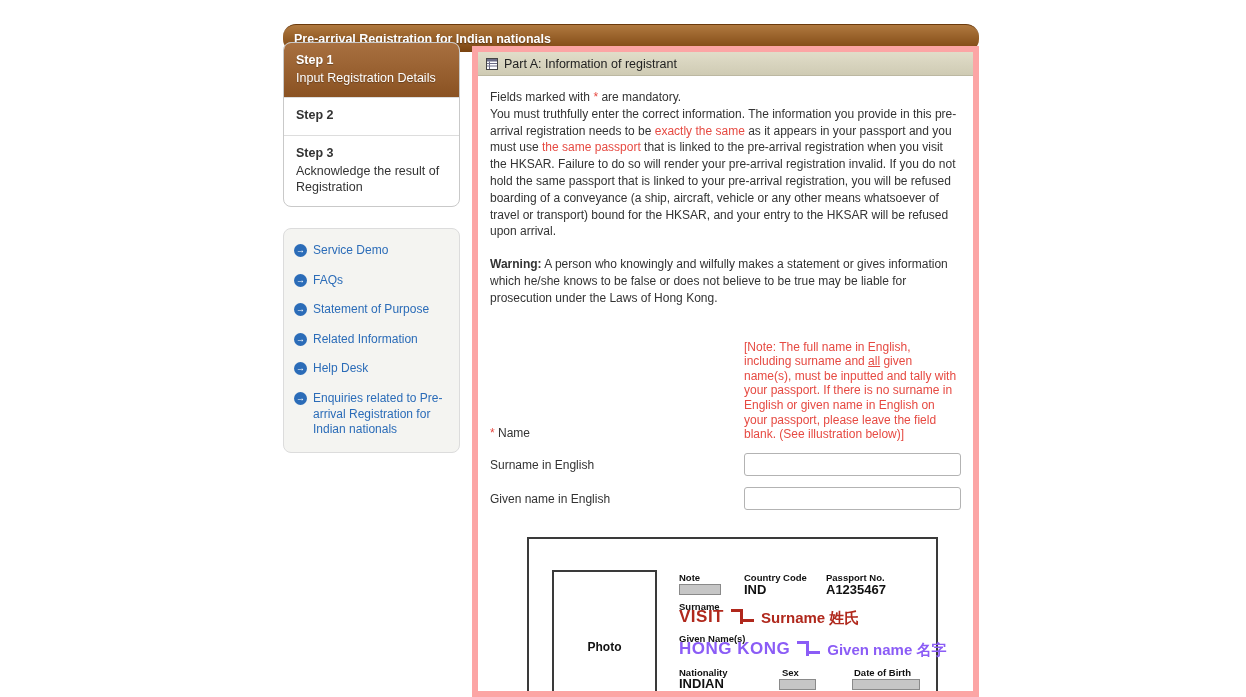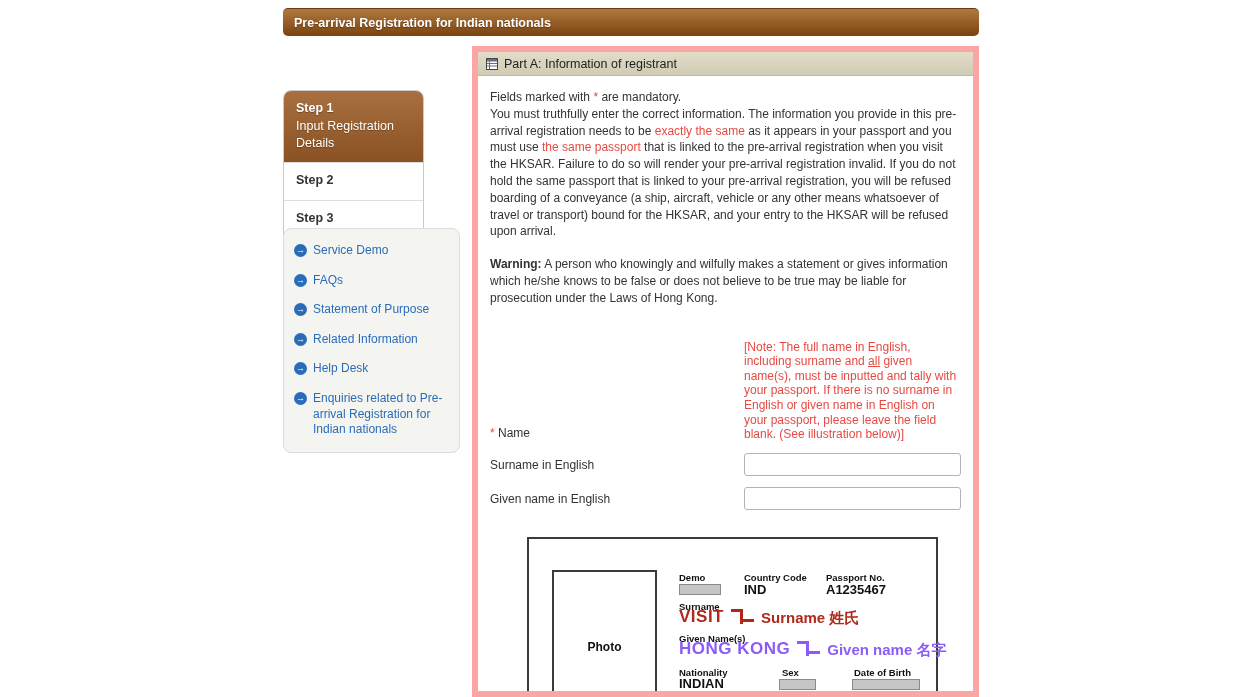--- a/index.html
+++ b/index.html
@@ -1,29 +1,29 @@
 <!DOCTYPE html>
 <html><head>
 <meta charset="utf-8">
 <style>
   * { box-sizing: border-box; }
   body { margin: 0; background: #fff; }
   .page { position: relative; width: 1246px; height: 697px; overflow: hidden;
           background: #fff; font-family: "Liberation Sans", sans-serif; color: #333; }
 
   
-  .topbar { position: absolute; left: 283px; top: 8px; width: 696px; height: 28px;
-            border-radius: 5px; background: linear-gradient(#b0793f, #7a430f);
+  .topbar { position: absolute; left: 283px; top: 24px; width: 696px; height: 28px;
+            border-radius: 13px; background: linear-gradient(#b0793f, #7a430f);
             display: flex; align-items: center; padding: 0 11px;
             color: #fff; font-size: 12.5px; font-weight: bold;
             text-shadow: 0 1px 1px rgba(0,0,0,.35); border-top: 1px solid #6b3a0c; }
 
   
-  .steps-panel { position: absolute; left: 283px; top: 42px; width: 141px;
-                 background: #fff; border: 1px solid #c9c9c9; border-radius: 8px; overflow: hidden; margin-top: 48px; }
+  .steps-panel { position: absolute; left: 283px; top: 42px; width: 177px;
+                 background: #fff; border: 1px solid #c9c9c9; border-radius: 8px; overflow: hidden; }
   .step { padding: 9px 12px 10px 12px; font-size: 12.5px; line-height: 1.35;
           border-bottom: 1px solid #ddd; color: #333; }
   .step:last-child { border-bottom: none; }
   .step-label { font-weight: bold; margin-bottom: 1px; }
   .step.active { background: linear-gradient(#a87040, #8a5222); color: #fff;
                  text-shadow: 0 1px 1px rgba(0,0,0,.3); }
 
   
   .links-panel { position: absolute; left: 283px; top: 228px; width: 177px;
                  background: #f4f4f1; border: 1px solid #dcdcdc; border-radius: 8px;
@@ -161,21 +161,21 @@
       <div class="field-row">
         <div class="label-col">Given name in English</div>
         <input class="text-input" type="text" value="" style="">
       </div>
 
       <div class="passport">
         <div class="pp-photo">
           <span>Photo</span>
         </div>
 
-        <div class="pp-label" style="left:150px; top:32px;">Demo</div>
+        <div class="pp-label" style="left:150px; top:32px;">Note</div>
         <div class="pp-gray" style="left:150px; top:45px; width:42px; height:11px;"></div>
 
         <div class="pp-label" style="left:215px; top:32px;">Country Code</div>
         <div class="pp-value" style="left:215px; top:42px;">IND</div>
 
         <div class="pp-label" style="left:297px; top:32px;">Passport No.</div>
         <div class="pp-value" style="left:297px; top:42px;">A1235467</div>
 
         <div class="pp-label" style="left:150px; top:61px;">Surname</div>
         <div class="pp-bigline pp-red" style="left:150px; top:69px;">

